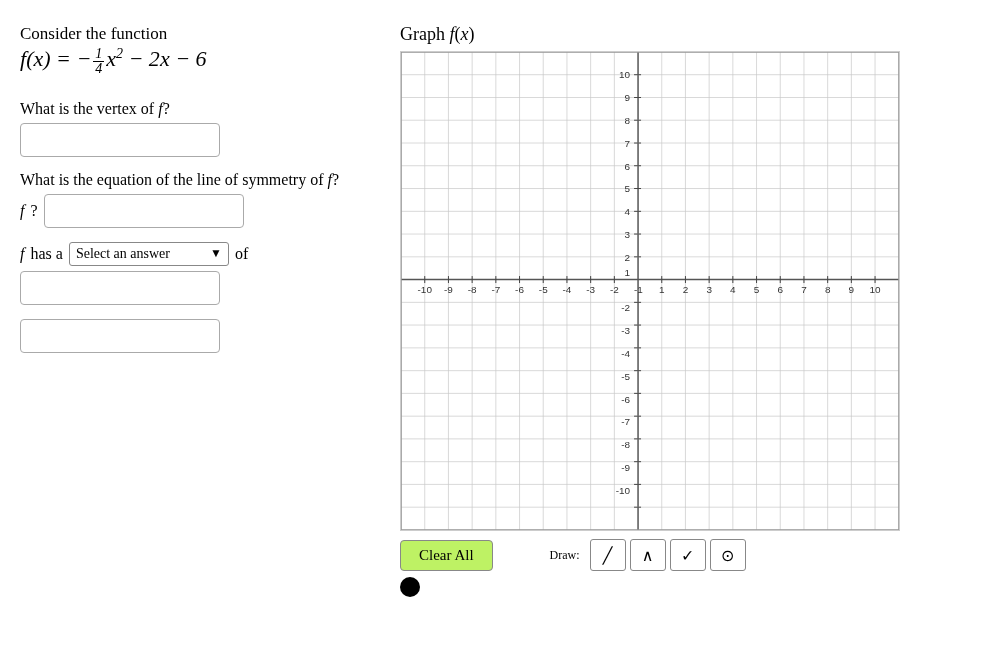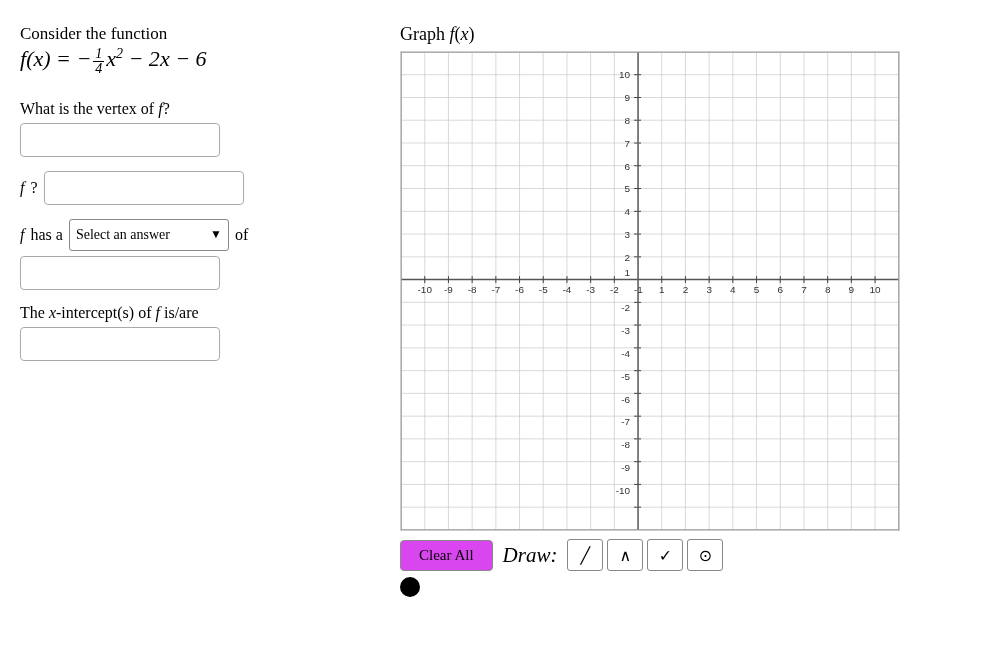--- a/index.html
+++ b/index.html
@@ -81,21 +81,21 @@
     }
     .inline-question .italic {
       font-style: italic;
     }
     .select-dropdown {
       border: 1.5px solid #888;
       border-radius: 3px;
       background: #fff;
       font-size: 14px;
       padding: 3px 6px;
-      height: 32px;
+      height: 24px;
       cursor: pointer;
       display: flex;
       align-items: center;
       gap: 20px;
       min-width: 160px;
     }
     .select-dropdown .arrow {
       margin-left: auto;
       font-size: 12px;
     }
@@ -119,30 +119,30 @@
       height: 100%;
     }
     .controls-row {
       display: flex;
       align-items: center;
       gap: 10px;
       margin-top: 8px;
     }
     .clear-btn {
       border: 1.5px solid #888;
-      background: #d946ef;
+      background: #bef264;
       border-radius: 4px;
       padding: 6px 18px;
       font-size: 15px;
       cursor: pointer;
       font-family: 'Times New Roman', serif;
     }
     .draw-label {
-      font-size: 21px;
-      font-style: italic;
+      font-size: 12px;
+      margin-left: 47px;
     }
     .draw-tools {
       display: flex;
       gap: 4px;
     }
     .draw-tool-btn {
       border: 1.5px solid #888;
       background: #fff;
       border-radius: 3px;
       width: 36px;
@@ -183,20 +183,23 @@
   </div>
 
   <div class="question-block">
     <div class="question-label">
       <span>What is the vertex of</span> <span class="italic">f</span><span>?</span>
     </div>
     <input type="text" class="answer-box" style="">
   </div>
 
   <div class="question-block">
+    <div class="question-label">
+      <span>What is the equation of the line of symmetry of</span> <span class="italic">f</span><span>?</span>
+    </div>
     <div class="inline-question">
       <span class="italic">f</span>
         <span>?</span>
       <input type="text" class="answer-box" style="width: 200px;">
     </div>
   </div>
 
   <div class="question-block">
     <div class="inline-question">
       <span class="italic">f</span>
@@ -204,23 +207,20 @@
       <div class="select-dropdown">
         <span>Select an answer</span>
         <span class="arrow">▼</span>
       </div>
       <span>of</span>
     </div>
     <input type="text" class="answer-box" style="">
   </div>
 
   <div class="question-block">
-    <div class="question-label">
-      <span>The</span> <span class="italic">x</span><span>-intercept(s) of</span> <span class="italic">f</span> <span>is/are</span>
-    </div>
     <input type="text" class="answer-box" style="">
   </div>
 
 </div>
 
 <div class="right-panel">
   <div class="graph-title">
     <span>Graph </span><span style="font-style:italic;">f</span><span>(</span><span style="font-style:italic;">x</span><span>)</span>
   </div>
 

